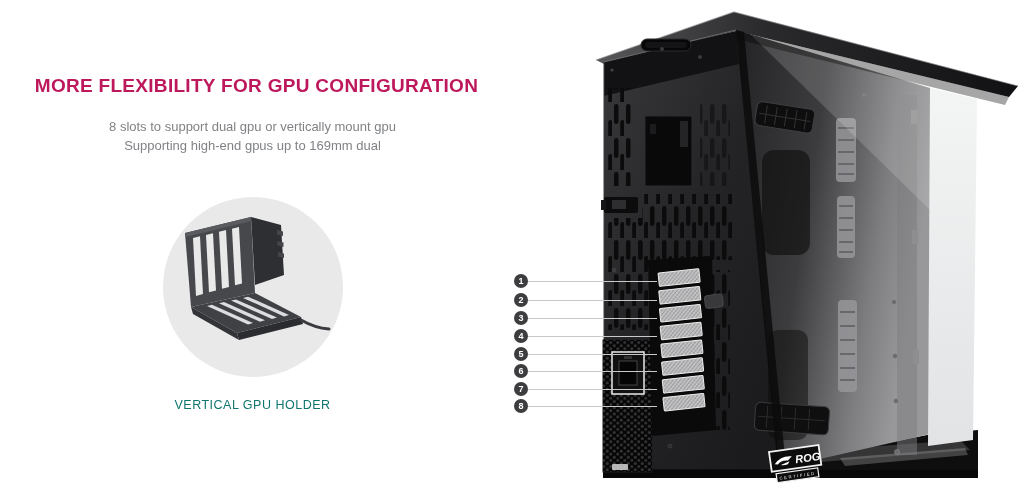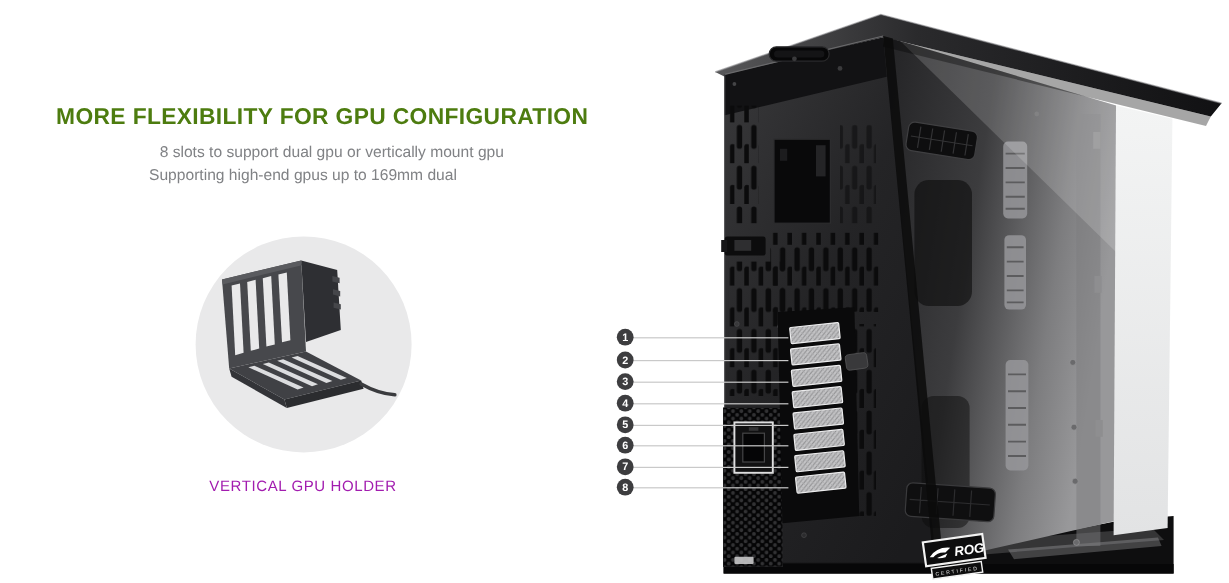--- a/index.html
+++ b/index.html
@@ -2,30 +2,30 @@
 <html><head>
 <meta charset="utf-8">
 <style>
   html,body{margin:0;padding:0;background:#ffffff;}
   body{width:1024px;height:486px;position:relative;overflow:hidden;
        font-family:"Liberation Sans",sans-serif;}
   .page{position:absolute;inset:0;width:1024px;height:486px;background:#ffffff;}
 
   
   .left-col{position:absolute;left:0;top:0;width:505px;height:486px;z-index:2;}
-  .headline{position:absolute;top:71px;left:0;width:505px;margin:16px;text-align:center;
-            font-size:19px;font-weight:bold;letter-spacing:.3px;color:#4d7c0f;white-space:nowrap;}
+  .headline{position:absolute;top:71px;left:0;width:505px;margin:4px;text-align:center;
+            font-size:19px;font-weight:bold;letter-spacing:.3px;color:#be185d;white-space:nowrap;}
   .sub{position:absolute;left:0;width:505px;margin:0;text-align:center;
        font-size:13px;color:#808285;}
-  .sub.l1{top:119px;padding-left:24px;} .sub.l2{top:138px;}
+  .sub.l1{top:119px;} .sub.l2{top:138px;}
   .holder-circle{position:absolute;left:163px;top:197px;width:180px;height:180px;
                  border-radius:50%;background:#e9e9ea;}
   .holder-circle svg{position:absolute;inset:0;}
   .caption{position:absolute;left:0;width:505px;margin:0;text-align:center;
-           font-size:12.5px;letter-spacing:.5px;color:#a21caf;}
+           font-size:12.5px;letter-spacing:.5px;color:#0f766e;}
   .caption.c1{top:398px;} .caption.c2{top:420px;}
 
   
   .case-photo{position:absolute;inset:0;z-index:1;}
   .case-photo svg{position:absolute;inset:0;}
 
   
   .callouts{position:absolute;inset:0;z-index:5;pointer-events:none;}
   .callout{position:absolute;left:514px;width:150px;height:14px;}
   .c-line{position:absolute;left:7px;top:6.5px;width:136px;height:1px;background:#c9c9c9;}

